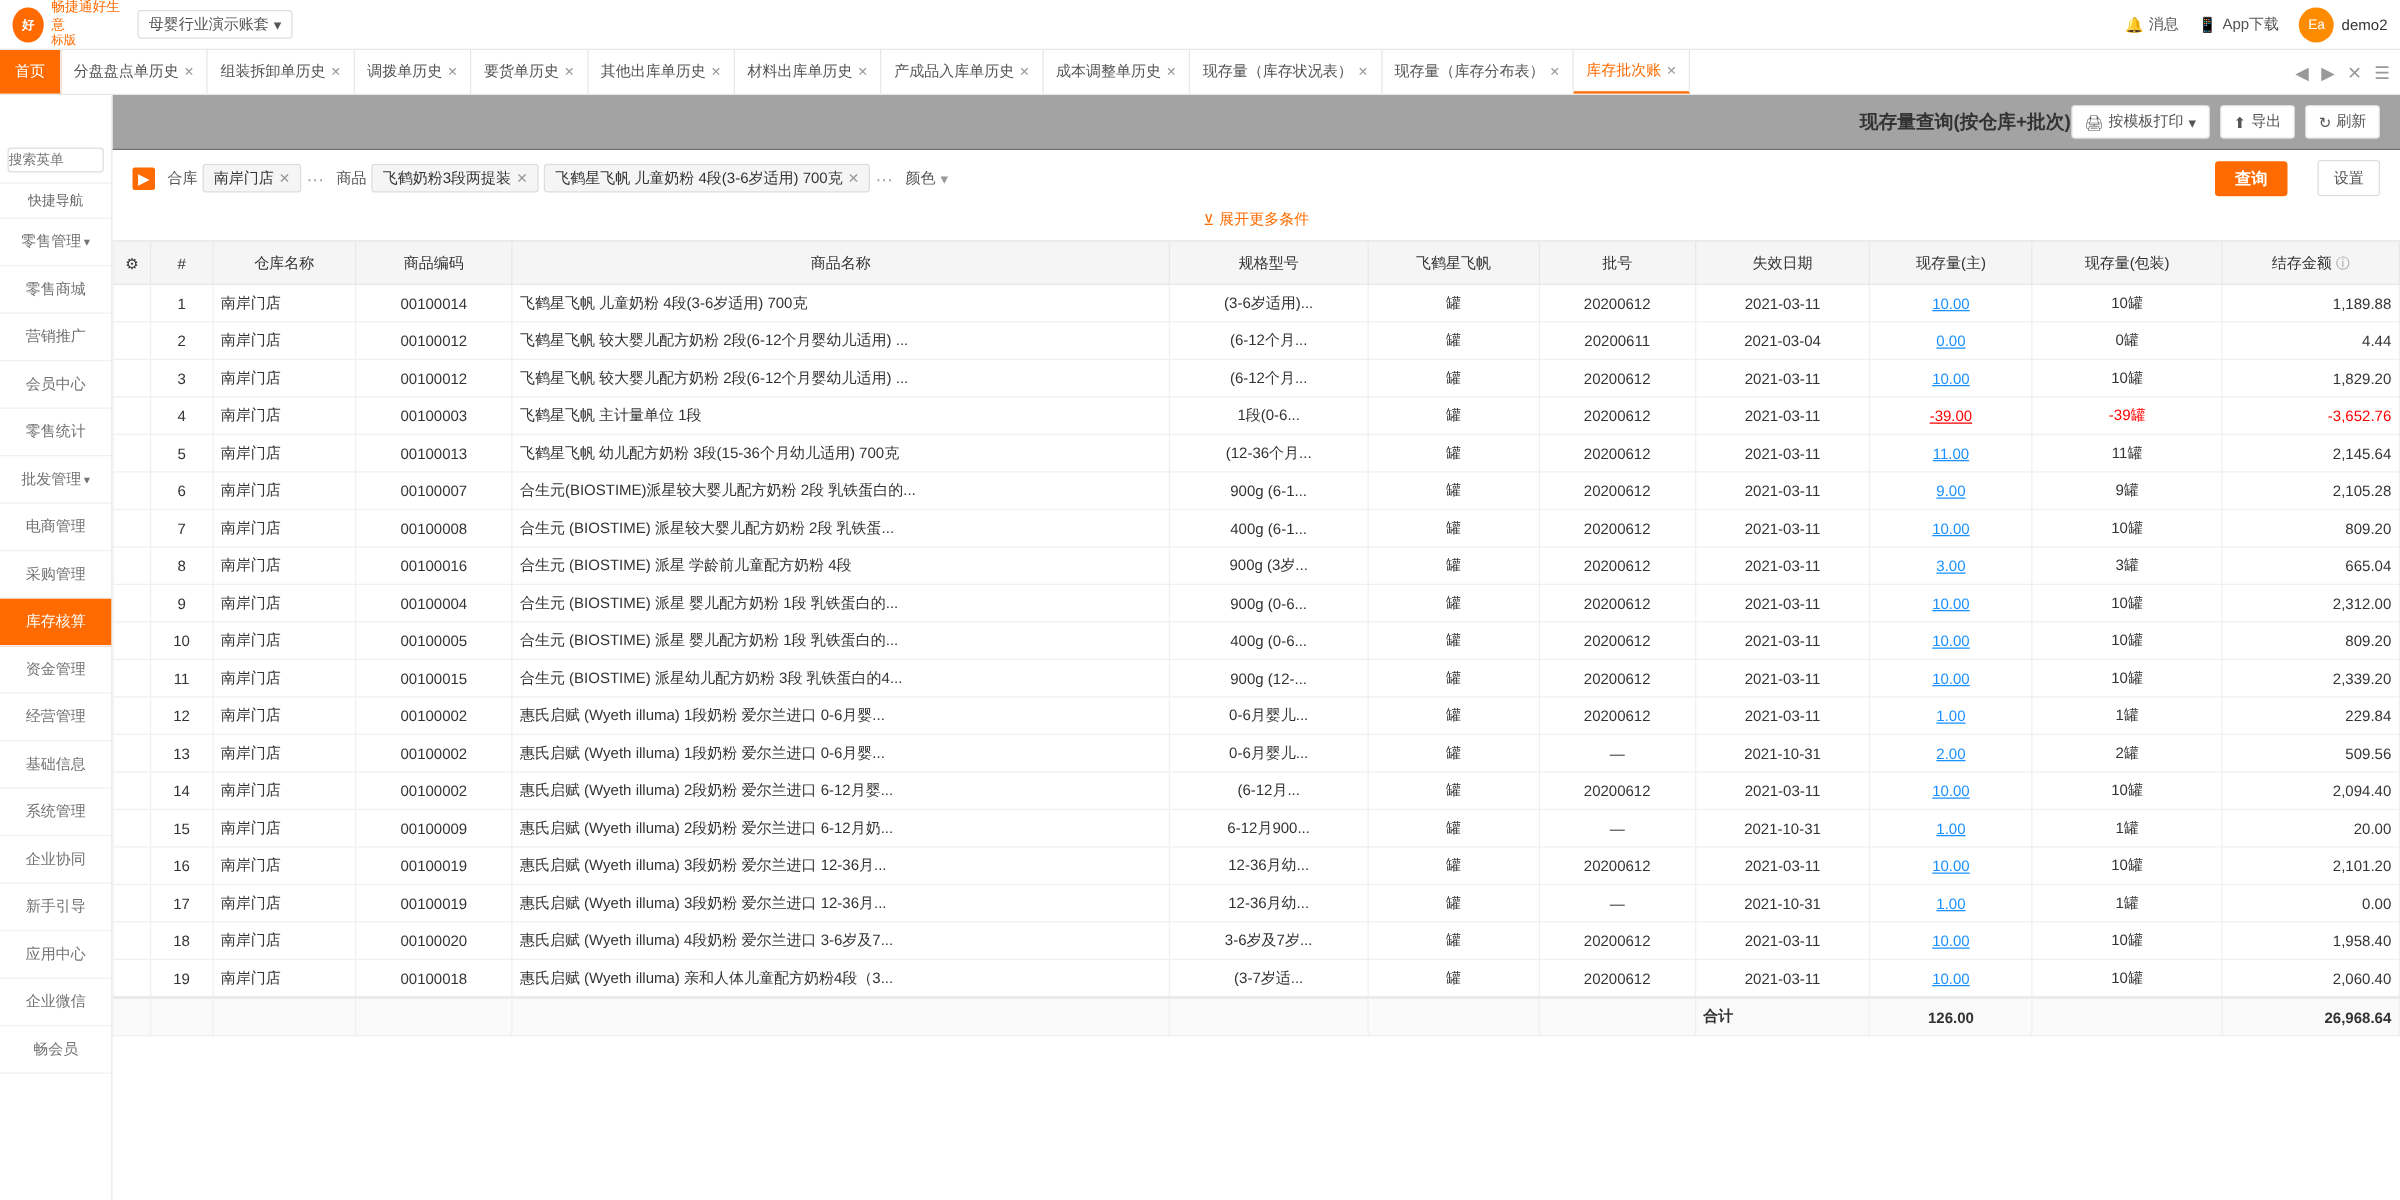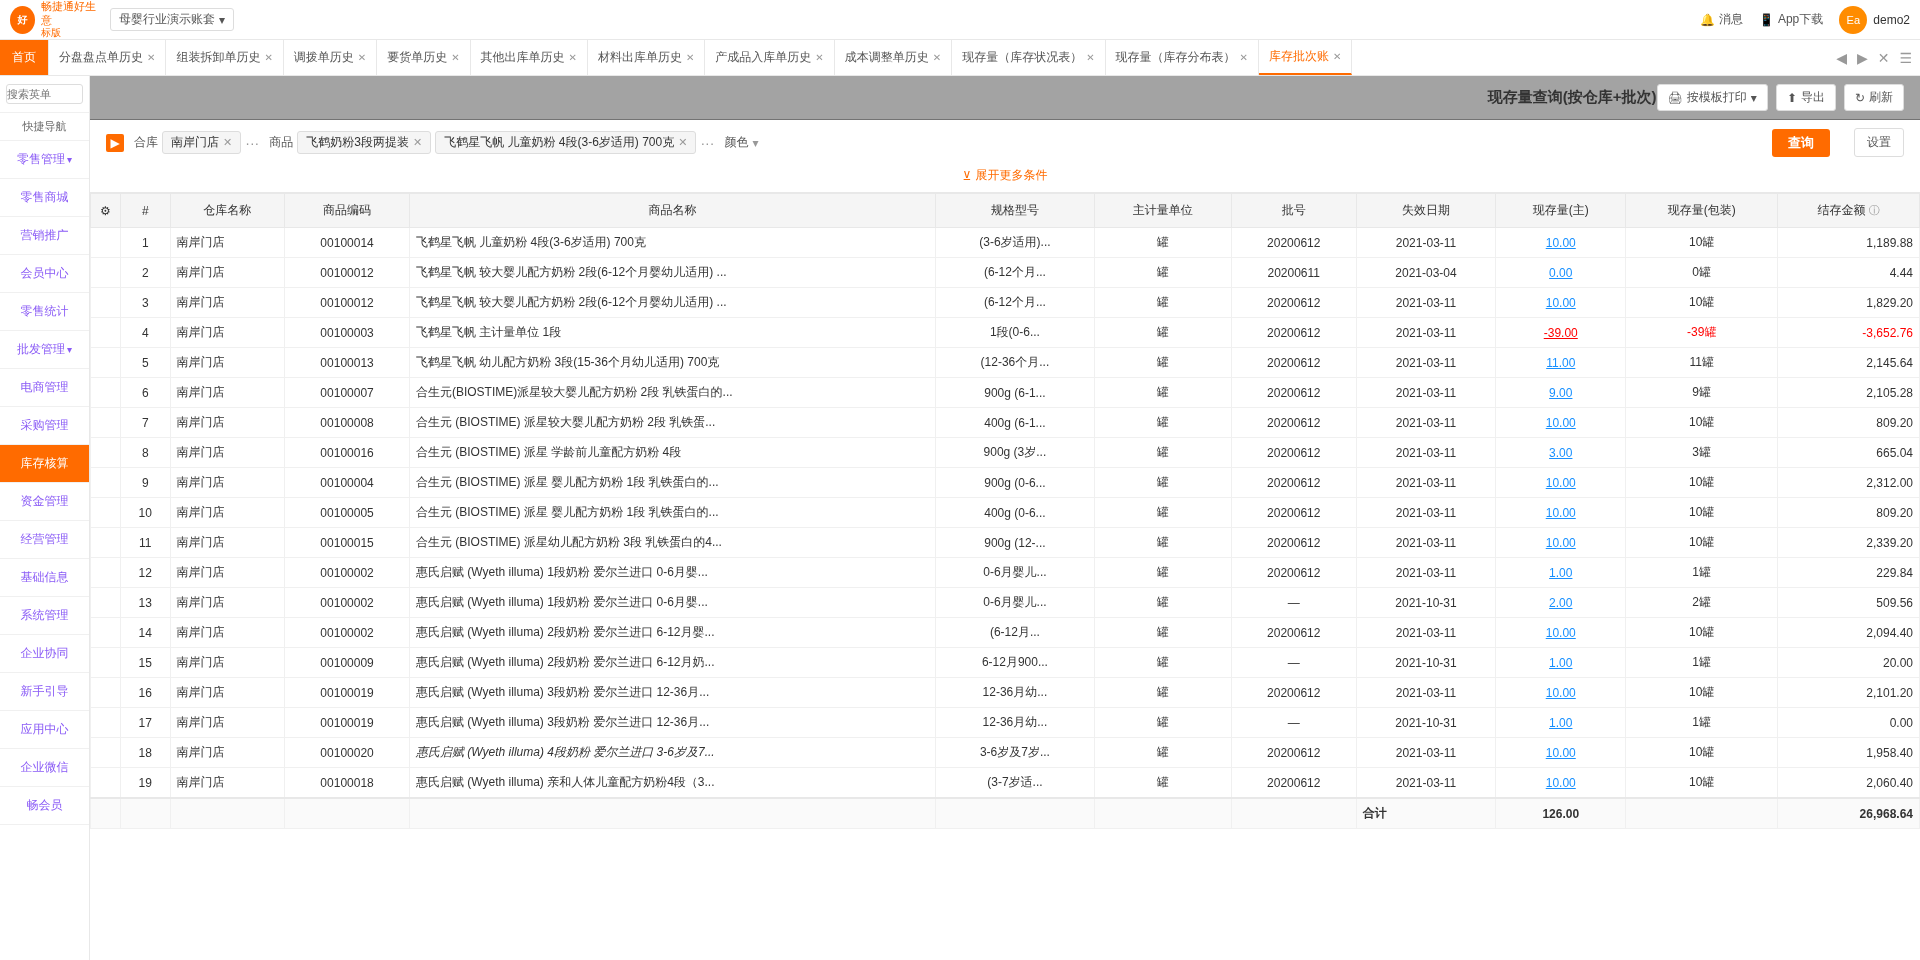--- a/index.html
+++ b/index.html
@@ -70,26 +70,26 @@
     .sidebar {
       width: 90px;
       background: #fff;
       border-right: 1px solid #e8e8e8;
       display: flex; flex-direction: column;
       flex-shrink: 0;
     }
     .sidebar-search { padding: 8px 6px; border-bottom: 1px solid #f0f0f0; }
     .sidebar-search input {
       width: 100%; border: 1px solid #ddd; border-radius: 3px;
-      padding: 3px 0; font-size: 11px; color: #999;
+      padding: 3px 0; font-size: 11px; color: #999; margin-top: 34px;
     }
     .sidebar-quick { padding: 6px; text-align: center; font-size: 11px; color: #666; border-bottom: 1px solid #f0f0f0; }
     .sidebar-nav-item {
       padding: 10px 6px; text-align: center; cursor: pointer;
-      font-size: 12px; color: #8b5cf6; border-bottom: 1px solid #f0f0f0;
+      font-size: 12px; color: #737373; border-bottom: 1px solid #f0f0f0;
       display: flex; align-items: center; justify-content: center; gap: 2px;
     }
     .sidebar-nav-item.active { background: #ff6b00; color: #fff; }
     .sidebar-nav-item .arrow { font-size: 10px; }
 
     
     .content-area { flex: 1; display: flex; flex-direction: column; overflow: hidden; }
 
     
     .page-header {
@@ -377,21 +377,21 @@
     <div class="table-area">
       <table>
         <thead>
           <tr>
             <th class="col-setting">⚙</th>
             <th>#</th>
             <th>仓库名称</th>
             <th>商品编码</th>
             <th>商品名称</th>
             <th>规格型号</th>
-            <th>主计量单位</th>
+            <th>飞鹤星飞帆</th>
             <th>批号</th>
             <th>失效日期</th>
             <th>现存量(主)</th>
             <th>现存量(包装)</th>
             <th>
               <span>结存金额</span>
               <span class="info-icon">ⓘ</span>
             </th>
           </tr>
         </thead>
@@ -632,21 +632,21 @@
     <td>2021-10-31</td>
     <td class="td-link">1.00</td>
     <td class="">1罐</td>
     <td class="td-right" style="">0.00</td>
   </tr>
             <tr>
     <td></td>
     <td>18</td>
     <td class="td-left">南岸门店</td>
     <td>00100020</td>
-    <td class="td-left" style="max-width:280px;overflow:hidden;text-overflow:ellipsis;white-space:nowrap;font-style:italic;">惠氏启赋 (Wyeth illuma) 4段奶粉 爱尔兰进口 3-6岁及7...</td>
+    <td class="td-left" style="max-width:280px;overflow:hidden;text-overflow:ellipsis;white-space:nowrap;">惠氏启赋 (Wyeth illuma) 4段奶粉 爱尔兰进口 3-6岁及7...</td>
     <td>3-6岁及7岁...</td>
     <td>罐</td>
     <td>20200612</td>
     <td>2021-03-11</td>
     <td class="td-link">10.00</td>
     <td class="">10罐</td>
     <td class="td-right" style="">1,958.40</td>
   </tr>
             <tr>
     <td></td>

